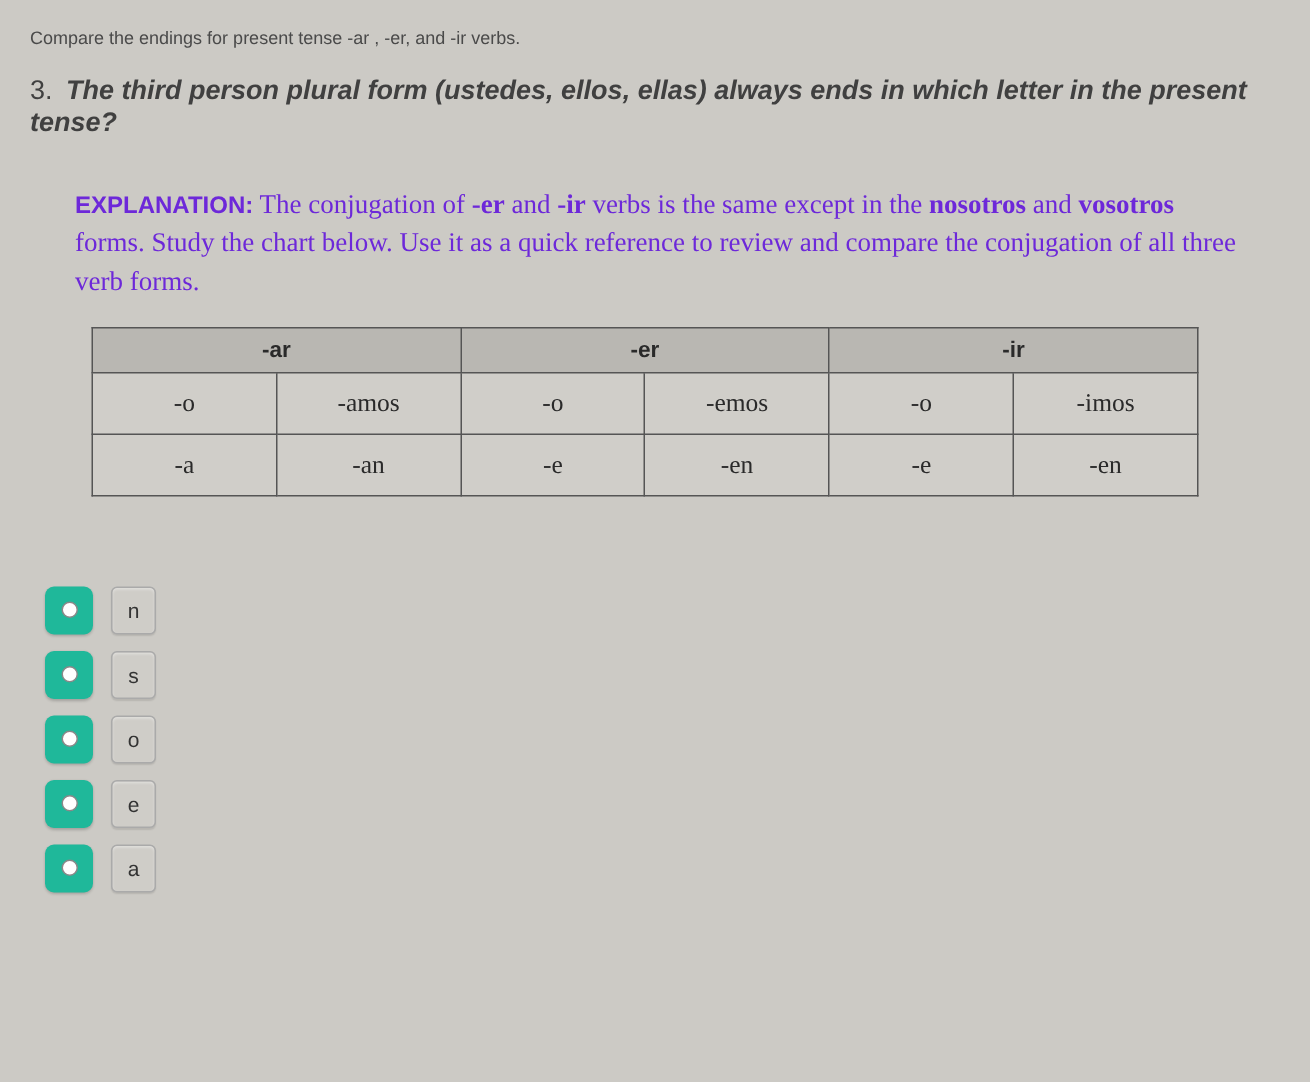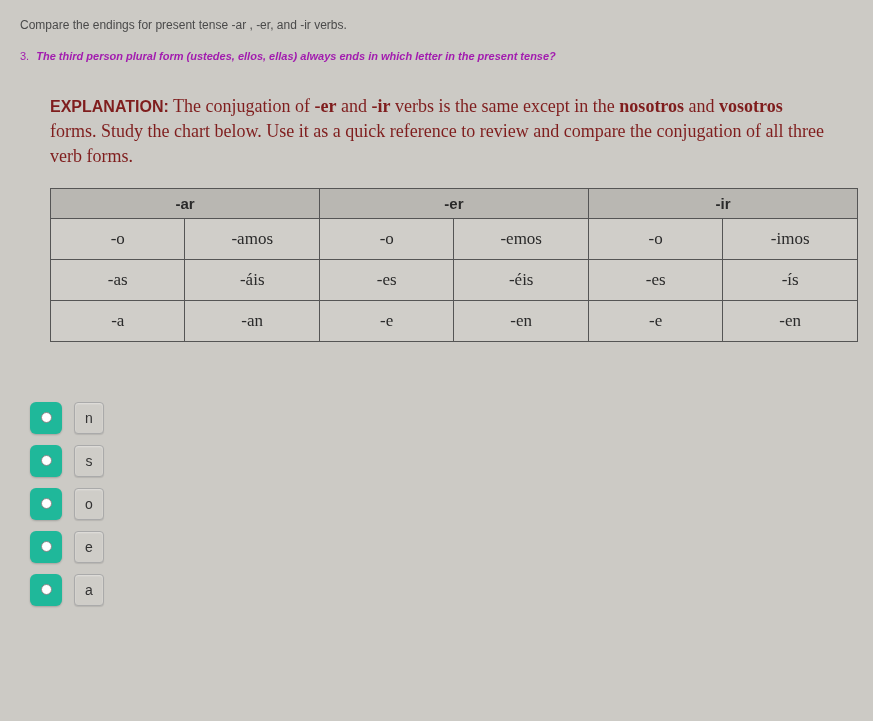--- a/index.html
+++ b/index.html
@@ -15,54 +15,55 @@
       padding: 18px 20px;
       color: #2a2a2a;
       position: relative;
     }
     .instructions {
       font-size: 12px;
       color: #4a4a4a;
       margin-bottom: 18px;
     }
     .question {
-      font-size: 11px;
+      font-size: 18px;
       font-style: italic;
       font-weight: bold;
-      color: #a21caf;
+      color: #404040;
       margin-bottom: 32px;
     }
     .question .num {
       font-style: normal;
       font-weight: normal;
       margin-right: 4px;
     }
     .content-block {
       padding-left: 30px;
     }
     .explanation {
       font-family: Georgia, serif;
       font-size: 18px;
-      color: #7f1d1d;
+      color: #6d28d9;
       line-height: 1.4;
       margin-bottom: 18px;
       max-width: 780px;
     }
     .explanation .label {
       font-family: Arial, sans-serif;
       font-weight: bold;
       font-size: 16px;
     }
     .explanation .bold {
       font-weight: bold;
     }
     table.chart {
       border-collapse: collapse;
-      width: 808px;
+      width: 738px;
       margin-bottom: 60px;
+      margin-left: 11px;
     }
     table.chart th {
       background: #b9b7b2;
       border: 1px solid #555;
       padding: 6px 0;
       font-family: Arial, sans-serif;
       font-weight: bold;
       font-size: 15px;
       text-align: center;
     }
@@ -142,28 +143,20 @@
     <tbody id="chart-body">
         <tr>
           <td>-o</td>
           <td>-amos</td>
           <td>-o</td>
           <td>-emos</td>
           <td>-o</td>
           <td>-imos</td>
         </tr>
         <tr>
-          <td>-as</td>
-          <td>-áis</td>
-          <td>-es</td>
-          <td>-éis</td>
-          <td>-es</td>
-          <td>-ís</td>
-        </tr>
-        <tr>
           <td>-a</td>
           <td>-an</td>
           <td>-e</td>
           <td>-en</td>
           <td>-e</td>
           <td>-en</td>
         </tr>
       </tbody>
   </table>
 </div>

